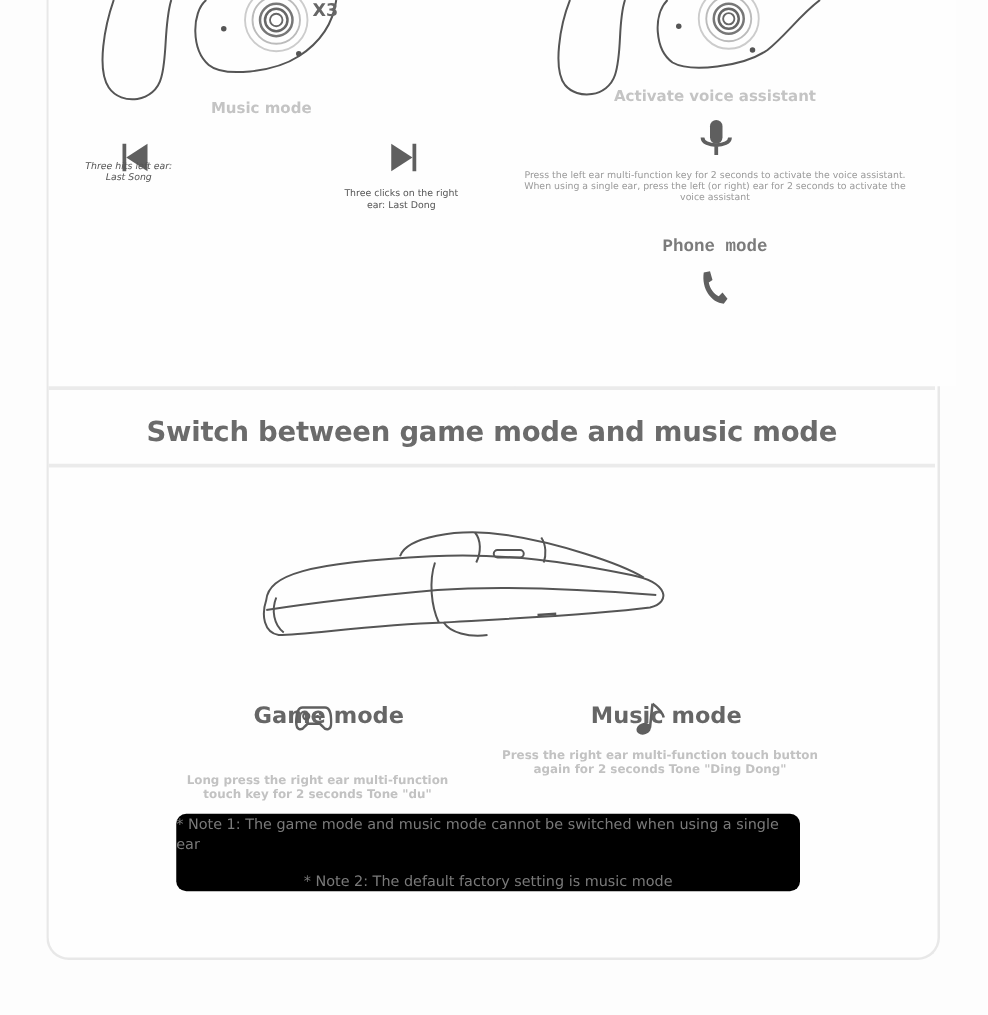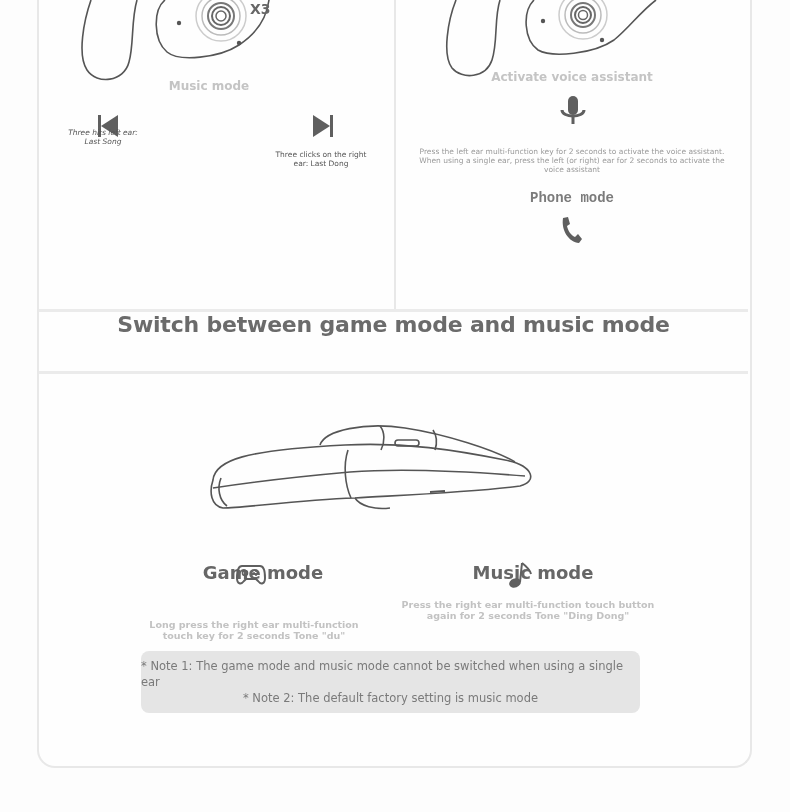--- a/index.html
+++ b/index.html
@@ -11,45 +11,45 @@
     position: relative;
   }
   .card {
     position: absolute; left: 37px; top: -20px; width: 711px; height: 786px;
     border: 2px solid #e8e8e8; border-top: none;
     border-radius: 0 0 18px 18px;
     background: #fefefe;
     box-sizing: content-box;
   }
   .cell {
-    position: absolute; background: #fefefe;
+    position: absolute; background: #fefefe; padding-left: 17px;
   }
   .cell-left { left: 39px; top: 0; width: 355px; height: 309px; border-right: 2px solid #e8e8e8; }
   .cell-right { left: 396px; top: 0; width: 352px; height: 309px; }
   .hdiv { position: absolute; left: 39px; width: 709px; height: 3px; background: #ebebeb; }
   .title-band {
     position: absolute; left: 39px; top: 312px; width: 709px; height: 68px;
-    display: flex; justify-content: center;
+    display: flex; align-items: center; justify-content: center;
   }
   .title-band h2 {
     margin: 0; font-size: 22px; font-weight: bold; color: #6b6b6b; letter-spacing: -0.2px;
   }
   .abs { position: absolute; }
   .center-text { text-align: center; }
   .mode-label-light { font-size: 12px; font-weight: bold; color: #c4c4c4; }
   .mode-label-mid { font-size: 14px; font-weight: bold; color: #7b7b7b; font-family: Liberation Mono, monospace; }
   .small { font-size: 7.5px; line-height: 9px; color: #555; }
-  .small-light { font-size: 7.5px; line-height: 9px; color: #9a9a9a; margin-top: 12px; }
+  .small-light { font-size: 7.5px; line-height: 9px; color: #9a9a9a; }
   .small-mid { font-size: 7.5px; line-height: 9px; color: #7a7a7a; font-weight: bold; }
   .mode-big { font-size: 18px; font-weight: bold; color: #666; margin-top: 35px; }
   .desc-light { font-size: 9.5px; line-height: 11px; color: #c2c2c2; font-weight: bold; }
   .note-box {
     position: absolute; left: 141px; top: 651px; width: 499px; height: 62px;
-    background: #e5e5e5; border-radius: 8px;
-    display: flex; flex-direction: column; align-items: center; justify-content: center;
+    background: #000000; border-radius: 8px;
+    display: flex; flex-direction: column; align-items: center; justify-content: space-between;
     font-size: 11.5px; line-height: 16px; color: #7a7a7a;
   }
   svg { display: block; }
 </style>
 </head>
 <body>
 
 <div class="card"></div>
 
 <div class="cell cell-left">

